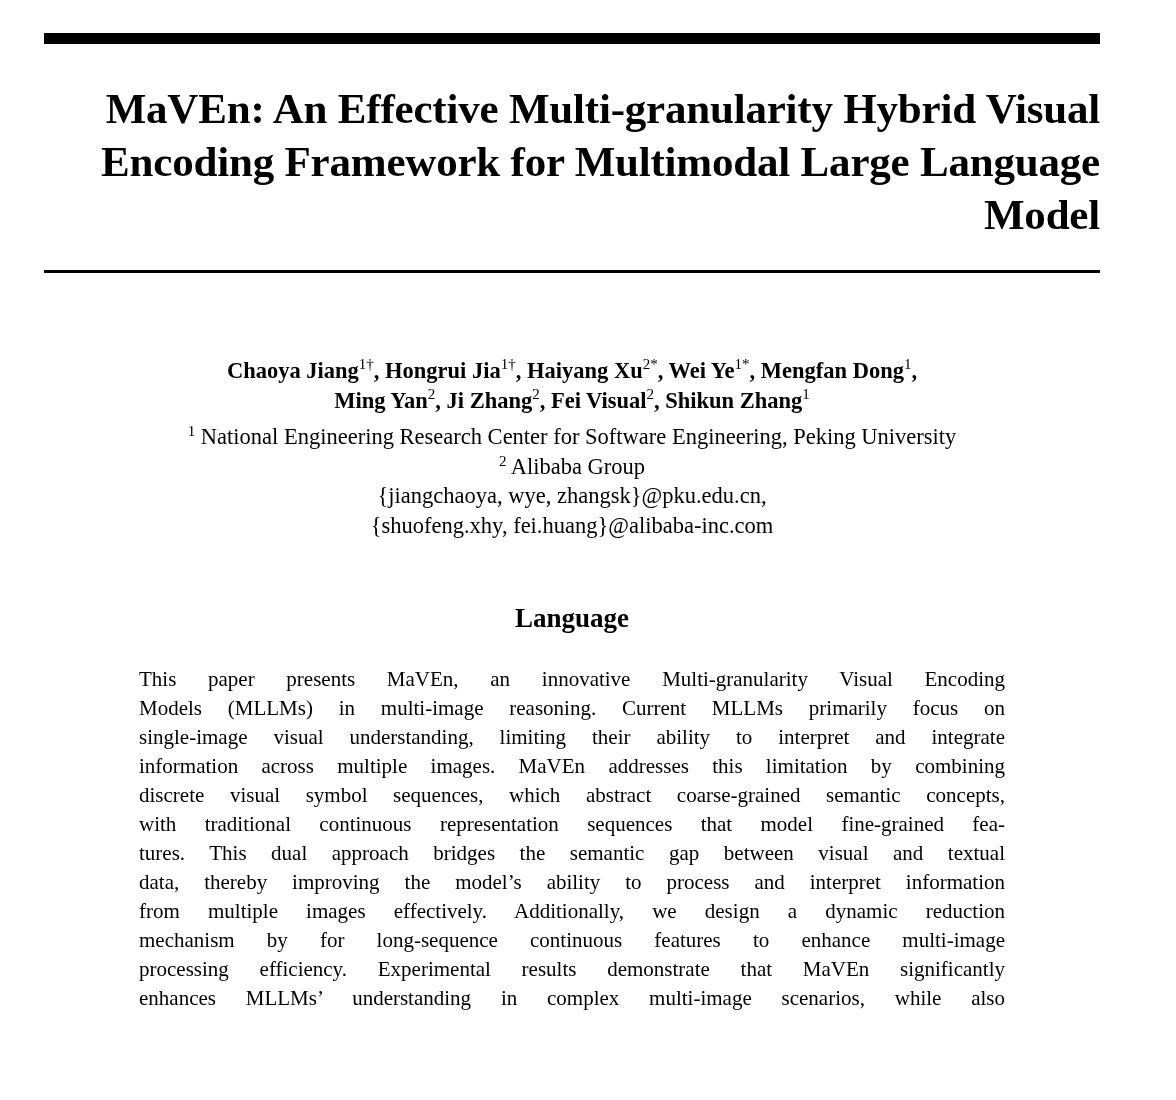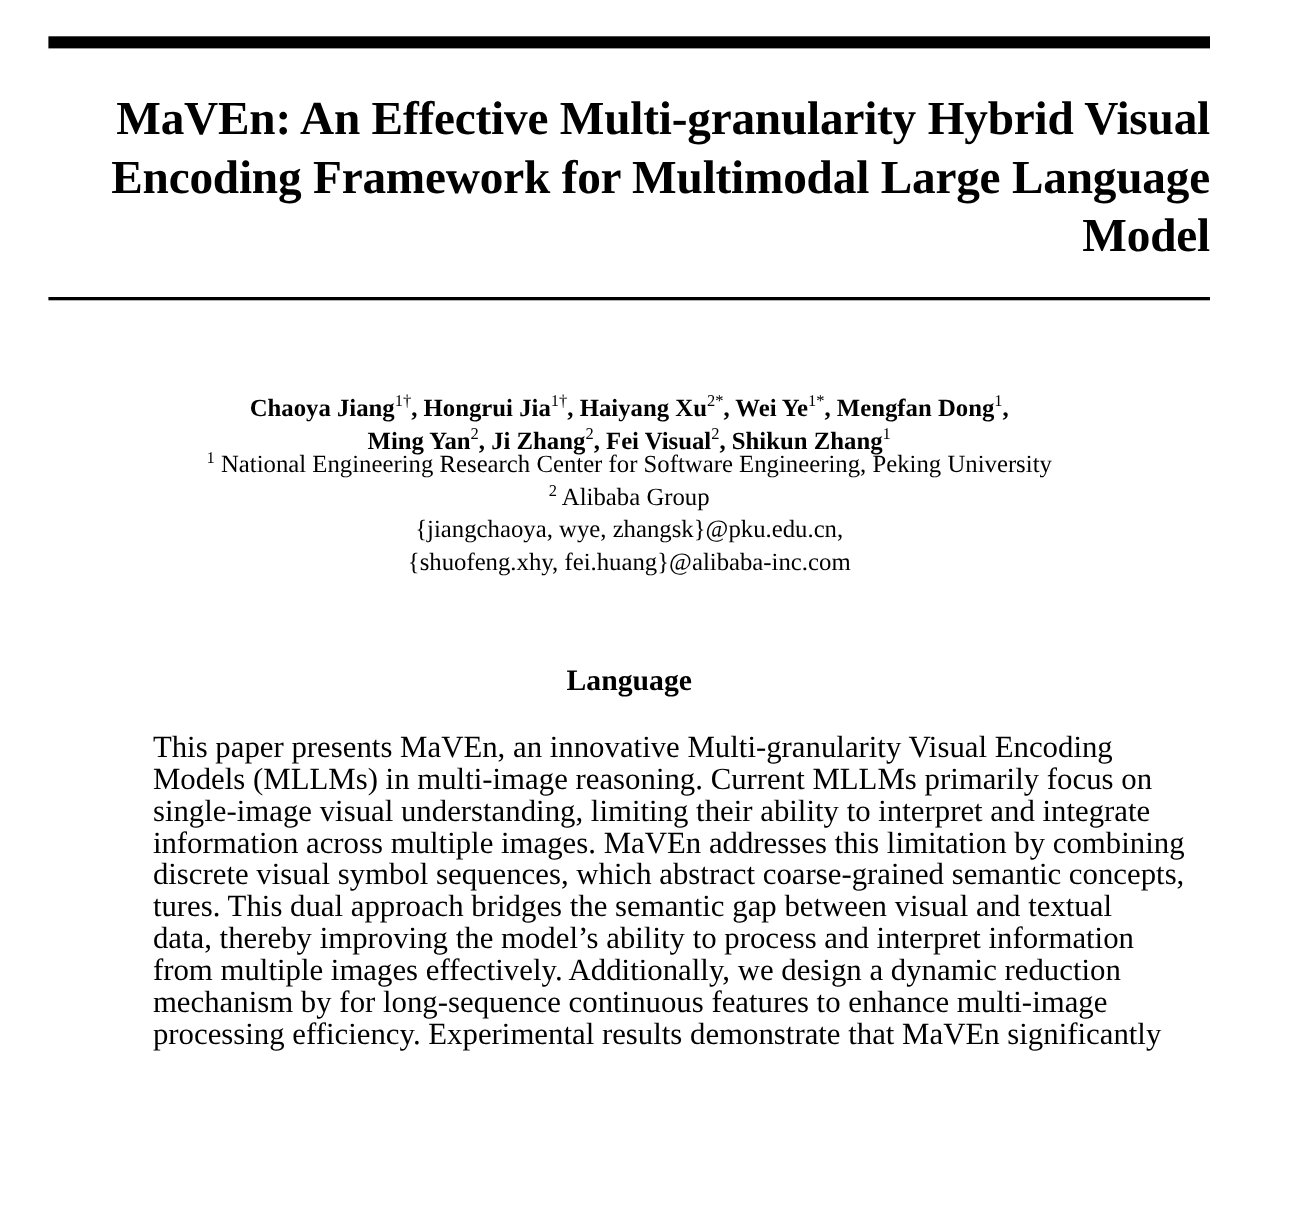--- a/index.html
+++ b/index.html
@@ -61,21 +61,21 @@
       font-size: 15px;
       font-weight: normal;
       line-height: 0;
       position: relative;
       top: -1px;
       vertical-align: super;
     }
     .affil {
       position: absolute;
       left: 44px;
-      top: 407px;
+      top: 422px;
       width: 1056px;
       text-align: center;
       font-size: 22.5px;
       line-height: 29.5px;
     }
     .affil .fline { display: block; white-space: nowrap; }
     .affil sup {
       font-size: 15px;
       line-height: 0;
       vertical-align: super;
@@ -88,21 +88,21 @@
       text-align: center;
       font-weight: bold;
       font-size: 27px;
       line-height: 36px;
     }
     .abstract-body {
       position: absolute;
       left: 139px;
       top: 665px;
       width: 866px;
-      font-size: 28px;
+      font-size: 21px;
       line-height: 29px;
     }
     .abstract-body .pline {
       display: block;
       text-align: justify;
       text-align-last: justify;
       white-space: nowrap;
       height: 29px;
       overflow: visible;
     }
@@ -140,18 +140,20 @@
 </div>
 
 <h2 class="abstract-heading" style="margin:0;">Language</h2>
 
 <div class="abstract-body">
   <span class="pline">This paper presents MaVEn, an innovative Multi-granularity Visual Encoding</span>
   <span class="pline">Models (MLLMs) in multi-image reasoning. Current MLLMs primarily focus on</span>
   <span class="pline">single-image visual understanding, limiting their ability to interpret and integrate</span>
   <span class="pline">information across multiple images. MaVEn addresses this limitation by combining</span>
   <span class="pline">discrete visual symbol sequences, which abstract coarse-grained semantic concepts,</span>
+  <span class="pline">with traditional continuous representation sequences that model fine-grained fea-</span>
   <span class="pline">tures. This dual approach bridges the semantic gap between visual and textual</span>
   <span class="pline">data, thereby improving the model’s ability to process and interpret information</span>
   <span class="pline">from multiple images effectively. Additionally, we design a dynamic reduction</span>
   <span class="pline">mechanism by for long-sequence continuous features to enhance multi-image</span>
   <span class="pline">processing efficiency. Experimental results demonstrate that MaVEn significantly</span>
+  <span class="pline">enhances MLLMs’ understanding in complex multi-image scenarios, while also</span>
 </div>
 
 </body></html>

